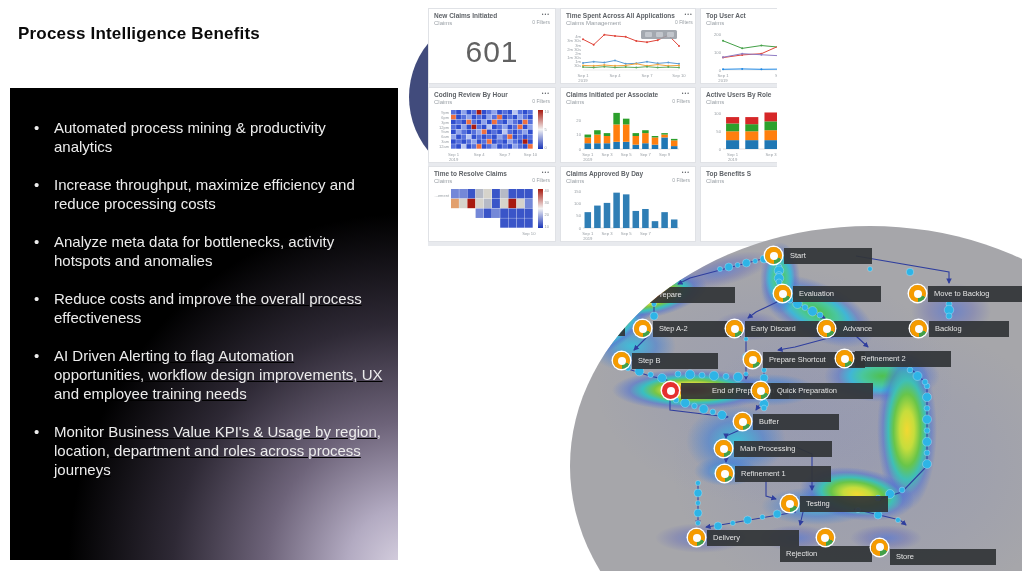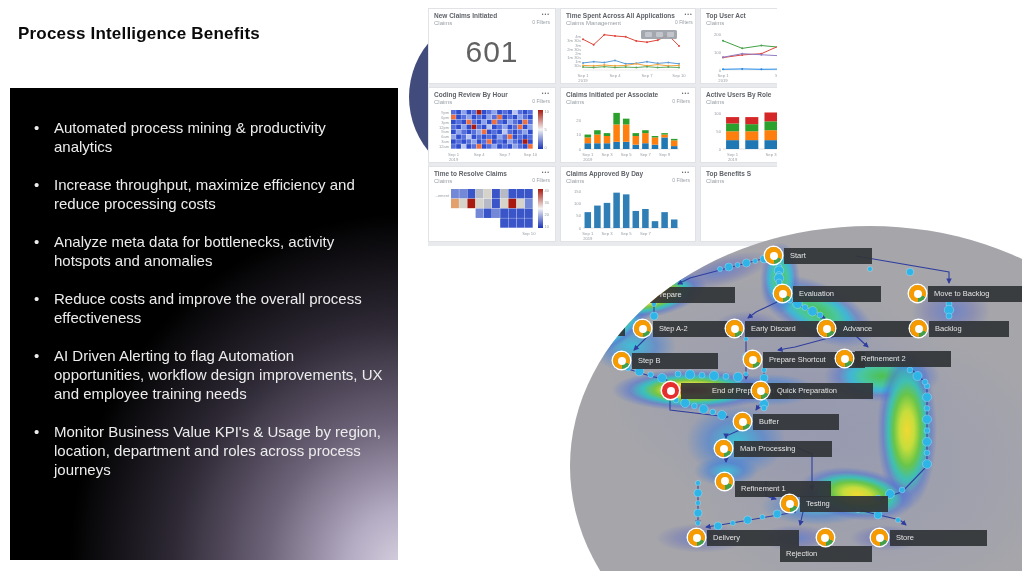--- a/index.html
+++ b/index.html
@@ -5,21 +5,21 @@
   html,body{margin:0;padding:0;}
   body{width:1022px;height:571px;position:relative;overflow:hidden;background:#ffffff;
        font-family:"Liberation Sans", sans-serif;}
 
   
   .slide-title{position:absolute;left:18px;top:24px;font-size:17px;font-weight:bold;color:#0a0a0a;letter-spacing:.2px;}
 
   
   .benefits-panel{position:absolute;left:10px;top:88px;width:388px;height:472px;z-index:0;
      background:radial-gradient(ellipse 150% 130% at 102% 102%, #d9d3e2 0%, #b3abc2 10%, #6d6379 24%, #2e2935 40%, #000 58%);}
-  .benefits-list{margin:0;padding:30px 14px 0 22px;list-style:none;}
+  .benefits-list{margin:0;padding:30px 14px 0 22px;list-style:none;text-decoration:underline;}
   .benefits-list li{position:relative;color:#ececec;font-size:15px;line-height:19px;margin-bottom:19px;padding-left:22px;}
   .benefits-list li::before{content:"•";position:absolute;left:2px;top:0;color:#ececec;}
 
   
   .crescent{position:absolute;left:409px;top:12px;width:170px;height:170px;border-radius:50%;
      background:#414b7c;z-index:1;}
 
   
   .dashboard{position:absolute;left:428px;top:8px;width:349px;height:238px;background:#e8eaee;z-index:2;
      overflow:hidden;display:grid;grid-template-columns:128px 136px 140px;grid-template-rows:76px 76px 76px;gap:3px 4px;}
@@ -758,31 +758,31 @@
     <div class="pm-node" style="left: 164px; top: 187px;">
       <span class="pm-icon"></span>
       <div class="pm-label" style="width: 86px;">Buffer</div>
     </div>
     <div class="pm-node" style="left: 145px; top: 214px;">
       <span class="pm-icon"></span>
       <div class="pm-label" style="width: 98px;">Main Processing</div>
     </div>
     <div class="pm-node" style="left: 146px; top: 239px;">
       <span class="pm-icon"></span>
-      <div class="pm-label" style="width: 96px; margin-top: 16px;">Refinement 1</div>
+      <div class="pm-label" style="width: 96px;">Refinement 1</div>
     </div>
     <div class="pm-node" style="left: 211px; top: 269px;">
       <span class="pm-icon"></span>
       <div class="pm-label" style="width: 88px;">Testing</div>
     </div>
     <div class="pm-node" style="left: 118px; top: 303px;">
       <span class="pm-icon"></span>
       <div class="pm-label" style="width: 92px;">Delivery</div>
     </div>
     <div class="pm-node" style="left: 210px; top: 303px; flex-direction: column;">
       <span class="pm-icon"></span>
       <div class="pm-label" style="width: 92px;">Rejection</div>
     </div>
     <div class="pm-node" style="left: 301px; top: 303px;">
       <span class="pm-icon"></span>
-      <div class="pm-label" style="width: 97px;">Store</div>
+      <div class="pm-label" style="width: 106px; margin-top: 20px;">Store</div>
     </div>
   </div>
 
 </body></html>

